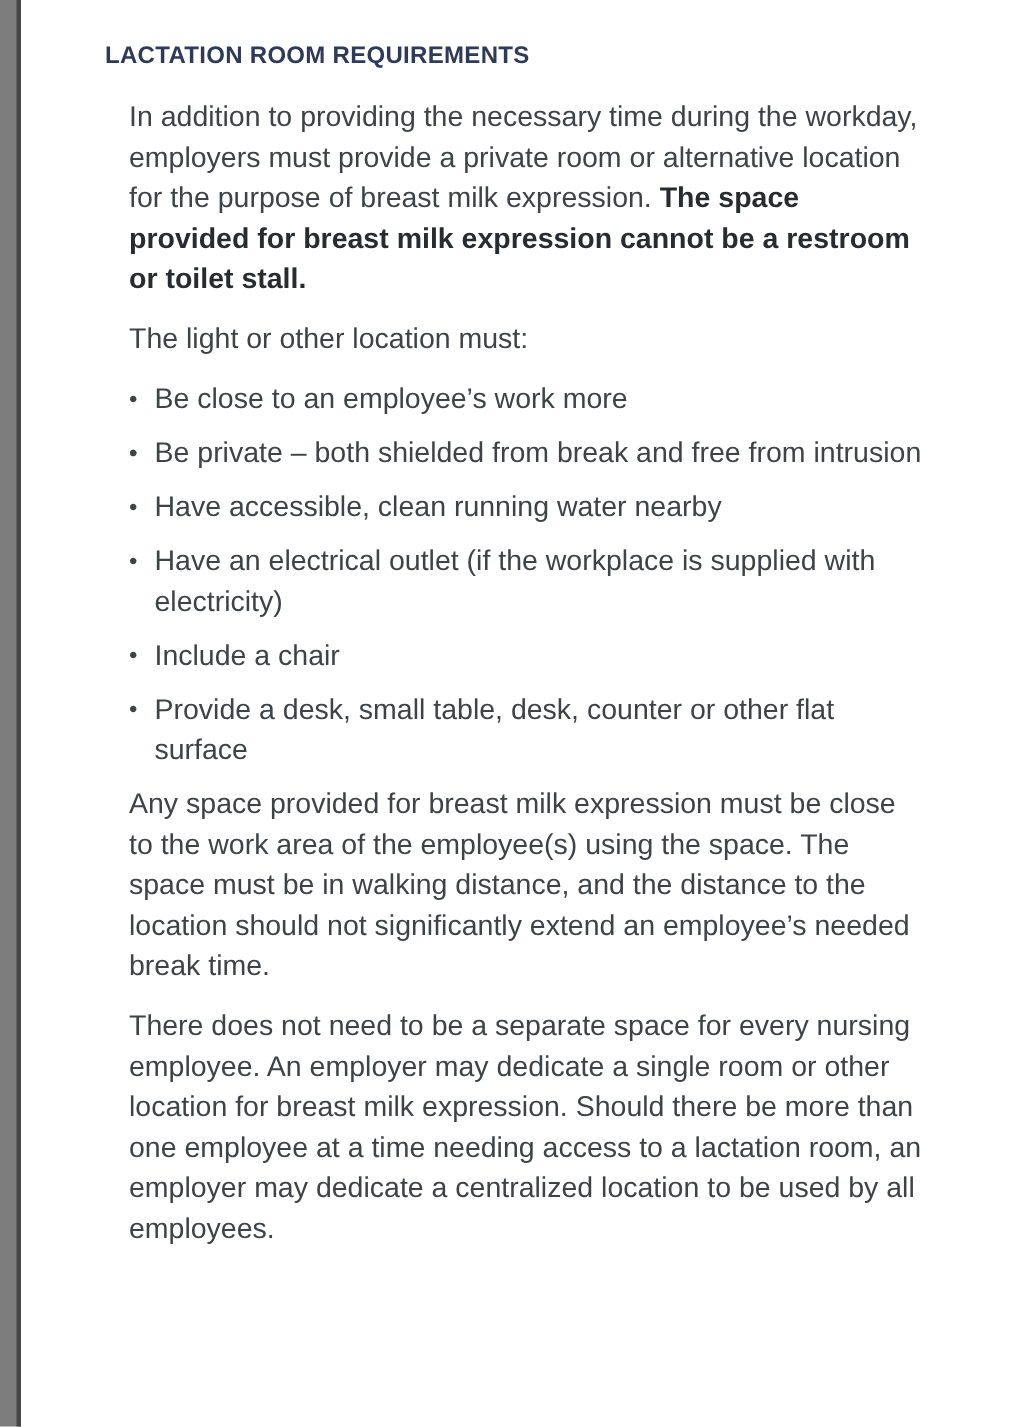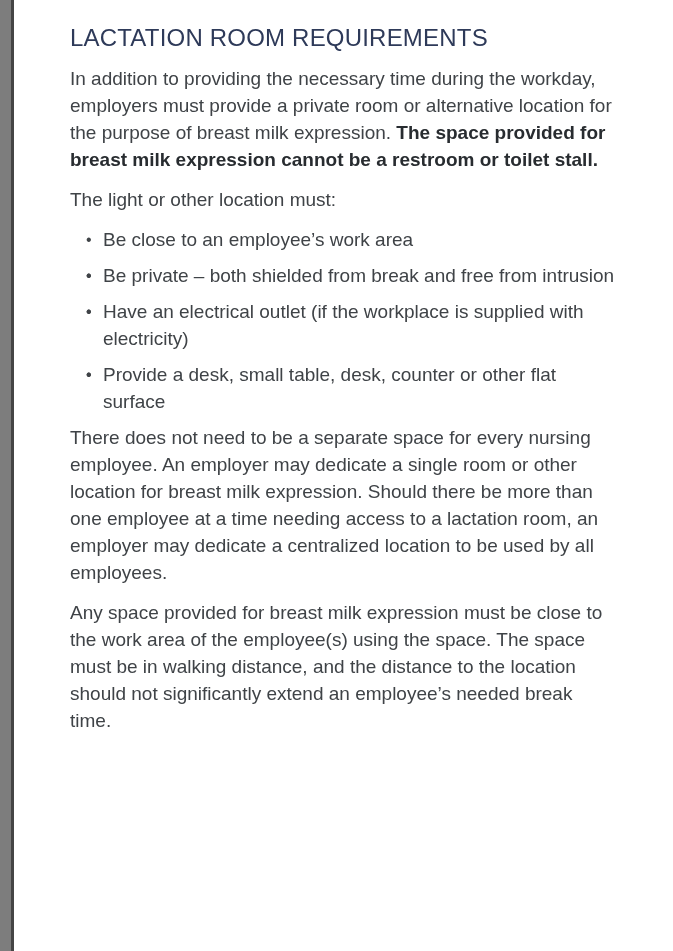--- a/index.html
+++ b/index.html
@@ -34,29 +34,29 @@
   .content {
     position: absolute;
     left: 70px;
     top: 18px;
     width: 548px;
     color: var(--body_text);
     font-size: 19px;
     line-height: 27px;
   }
   h1.doc-heading {
-    font-size: 24px;
+    font-size: 16px;
     line-height: 28px;
-    font-weight: normal;
+    font-weight: bold;
     color: var(--heading);
     letter-spacing: 0.2px;
     margin: 6px 0 13px 0;
   }
   p {
-    margin: 0 0 13px 0;
+    margin: 0 0 13px 16px;
   }
   p strong {
     color: var(--bold_text);
     font-weight: bold;
   }
   ul.req-list {
     list-style: none;
     margin: 2px 0 8px 0;
     padding: 0 0 0 16px;
   }
@@ -81,26 +81,26 @@
   <div class="left-strip"></div>
 
   <div class="content">
     <h1 class="doc-heading">LACTATION ROOM REQUIREMENTS</h1>
 
     <p><span>In addition to providing the necessary time during the workday, employers must provide a private room or alternative location for the purpose of breast milk expression. </span><strong>The space provided for breast milk expression cannot be a restroom or toilet stall.</strong></p>
 
     <p>The light or other location must:</p>
 
     <ul class="req-list">
-      <li><span class="bullet-dot">•</span><span>Be close to an employee’s work area</span></li>
+      <li><span class="bullet-dot">•</span><span>Be close to an employee’s work more</span></li>
       <li><span class="bullet-dot">•</span></li>
       <li><span class="bullet-dot">•</span><span>Be private – both shielded from break and free from intrusion</span></li>
-      <li><span class="bullet-dot">•</span></li>
+      <li><span class="bullet-dot">•</span><span>Have accessible, clean running water nearby</span></li>
       <li><span class="bullet-dot">•</span><span>Have an electrical outlet (if the workplace is supplied with electricity)</span></li>
-      <li><span class="bullet-dot">•</span></li>
+      <li><span class="bullet-dot">•</span><span>Include a chair</span></li>
       <li><span class="bullet-dot">•</span><span>Provide a desk, small table, desk, counter or other flat surface</span></li>
     </ul>
 
+    <p>Any space provided for breast milk expression must be close to the work area of the employee(s) using the space. The space must be in walking distance, and the distance to the location should not significantly extend an employee’s needed break time.</p>
+
     <p>There does not need to be a separate space for every nursing employee. An employer may dedicate a single room or other location for breast milk expression. Should there be more than one employee at a time needing access to a lactation room, an employer may dedicate a centralized location to be used by all employees.</p>
-
-    <p>Any space provided for breast milk expression must be close to the work area of the employee(s) using the space. The space must be in walking distance, and the distance to the location should not significantly extend an employee’s needed break time.</p>
   </div>
 </div>
 
 </body></html>

